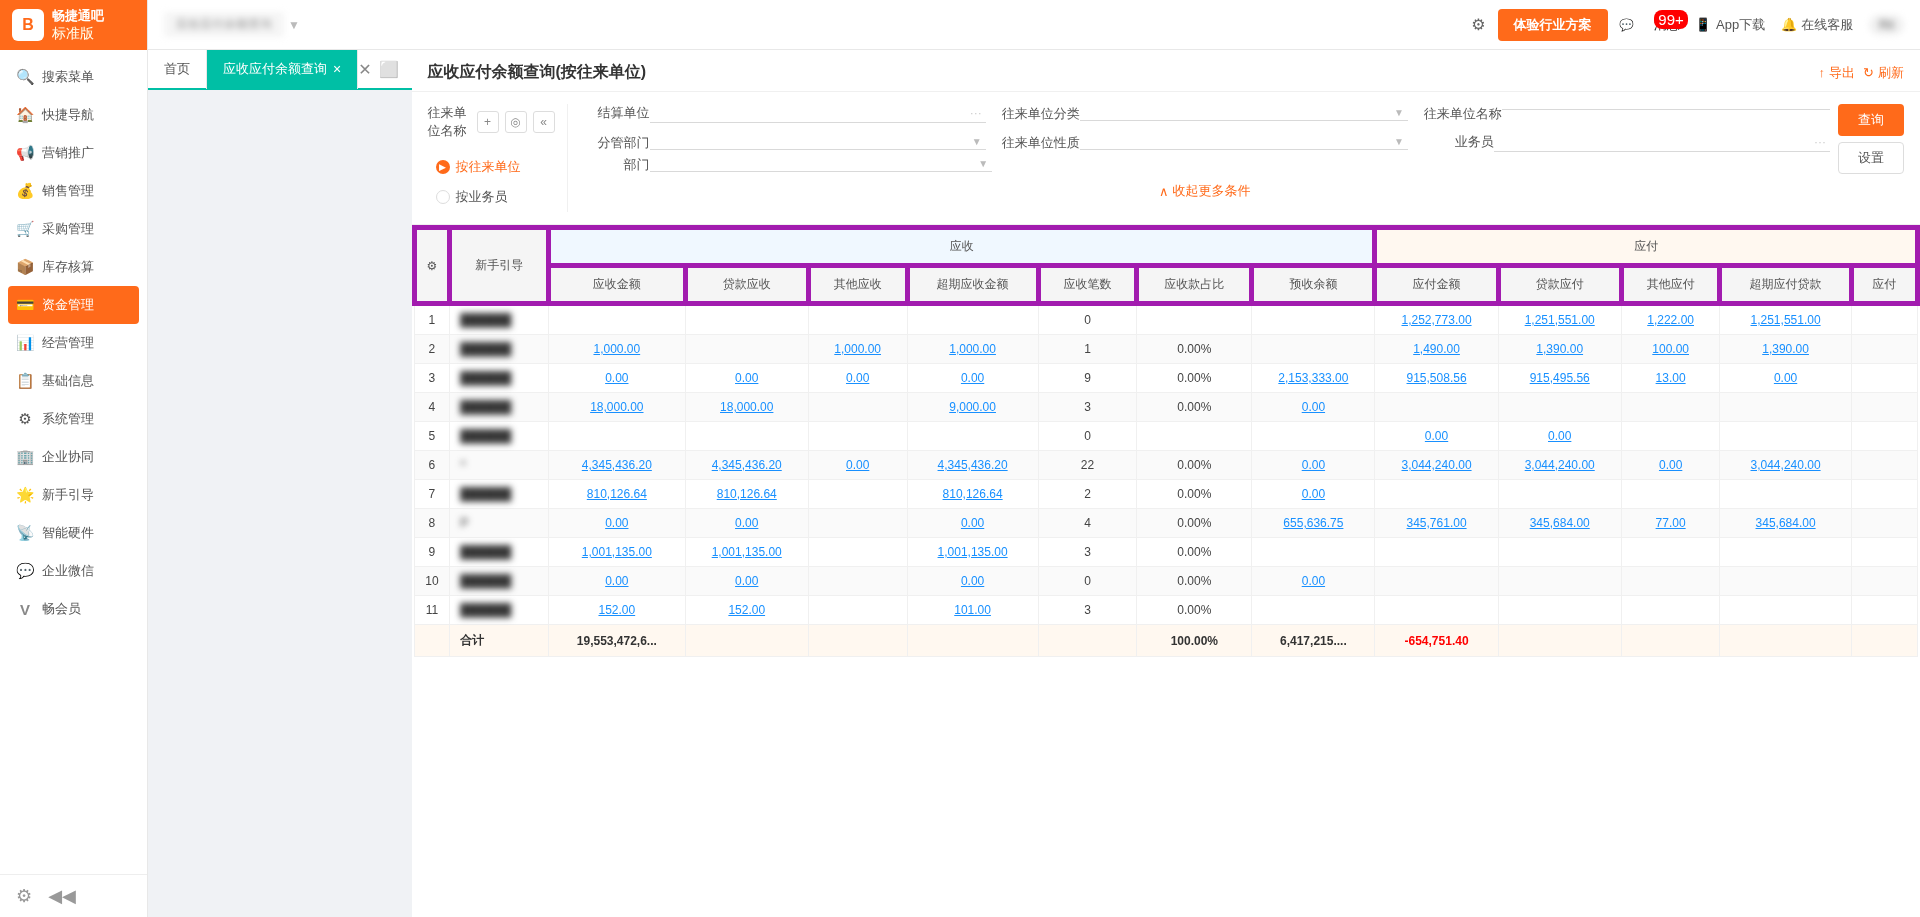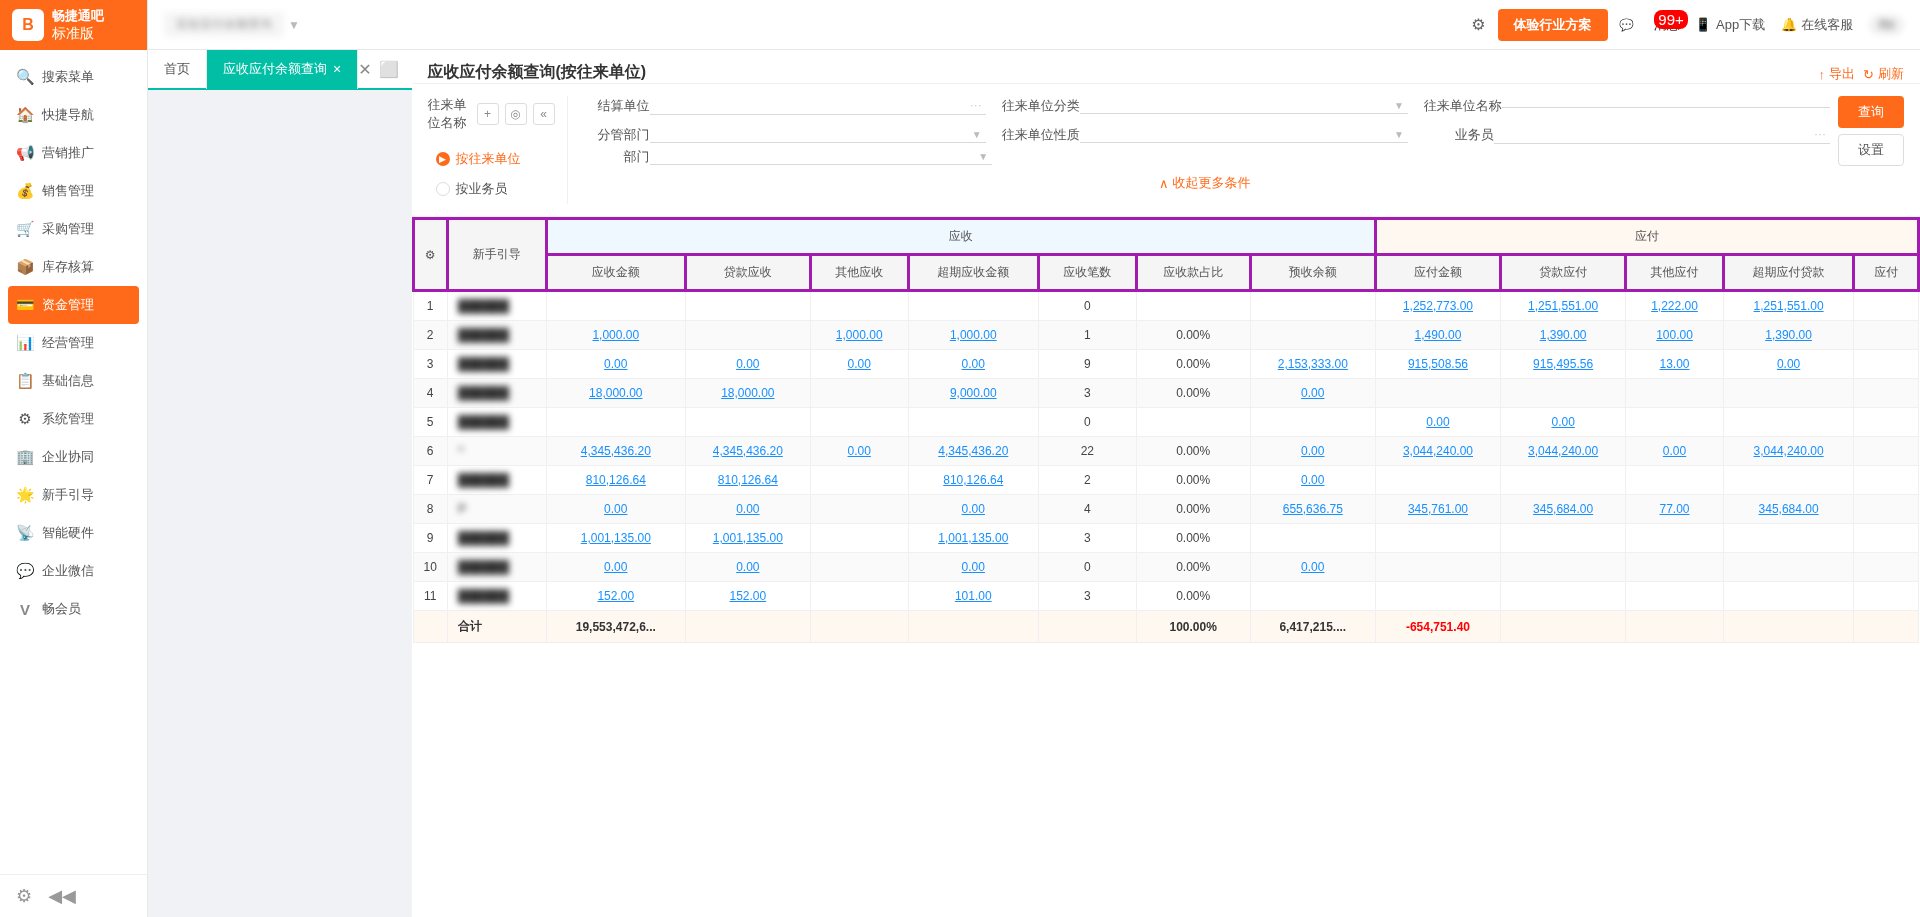--- a/index.html
+++ b/index.html
@@ -58,55 +58,55 @@
     }
     .tab.active { background: #00bfa5; color: #fff; }
     .tab .close { font-size: 14px; color: #ccc; cursor: pointer; }
     .tab.active .close { color: #fff; }
     .tab-home { color: #555; }
     .tabs-actions { margin-left: auto; display: flex; align-items: center; gap: 8px; padding-right: 12px; }
     .tabs-actions span { font-size: 16px; color: #888; cursor: pointer; }
 
     
     .page-content { flex: 1; overflow: hidden; display: flex; flex-direction: column; background: #fff; margin: 0; }
-    .page-header { padding: 12px 16px 0; display: flex; align-items: flex-end; justify-content: space-between; background: #fff; border-bottom: 1px solid #f0f0f0; }
+    .page-header { padding: 12px 16px 8px; display: flex; align-items: center; justify-content: space-between; background: #fff; border-bottom: 1px solid #f0f0f0; }
     .page-title { font-size: 16px; font-weight: bold; color: #333; }
     .page-header-actions { display: flex; gap: 8px; }
     .btn-export { color: #ff6a1a; border: none; background: none; cursor: pointer; font-size: 13px; display: flex; align-items: center; gap: 4px; }
     .btn-refresh { color: #ff6a1a; border: none; background: none; cursor: pointer; font-size: 13px; display: flex; align-items: center; gap: 4px; }
 
     
     .filter-section { padding: 12px 16px; background: #fff; border-bottom: 1px solid #f0f0f0; }
     .filter-header { display: flex; align-items: center; gap: 8px; margin-bottom: 12px; }
     .filter-header-label { font-size: 13px; color: #555; }
     .filter-header-icons { display: flex; gap: 6px; }
     .filter-icon { width: 22px; height: 22px; border: 1px solid #ddd; border-radius: 3px; display: flex; align-items: center; justify-content: center; cursor: pointer; font-size: 12px; color: #888; }
     .filter-row { display: flex; align-items: center; gap: 16px; }
-    .filter-item { display: flex; align-items: center; gap: 0; flex: 1; }
+    .filter-item { display: flex; align-items: flex-start; gap: 0; flex: 1; }
     .filter-label { color: #555; font-size: 13px; white-space: nowrap; min-width: 70px; text-align: right; }
     .filter-input-wrap { flex: 1; display: flex; align-items: center; border-bottom: 1px solid #d9d9d9; padding: 2px 4px; }
     .filter-input-text { flex: 1; font-size: 13px; color: #999; }
     .filter-input-icon { color: #ccc; font-size: 12px; }
     .filter-select-icon { color: #bbb; font-size: 10px; }
 
     
     .collapse-btn { text-align: center; margin-top: 8px; }
     .collapse-btn button { background: none; border: none; color: #ff6a1a; cursor: pointer; font-size: 13px; display: flex; align-items: center; gap: 4px; margin: 0 auto; }
     .query-option { display: flex; align-items: center; gap: 6px; padding: 6px 8px; cursor: pointer; border-radius: 4px; font-size: 13px; color: #555; }
     .query-option.active { color: #ff6a1a; }
     .query-option .dot { width: 14px; height: 14px; border-radius: 50%; background: #ff6a1a; display: flex; align-items: center; justify-content: center; }
     .query-option .dot span { color: #fff; font-size: 9px; }
     .query-option .dot2 { width: 14px; height: 14px; border-radius: 50%; border: 1px solid #ddd; }
 
     
     .table-wrap { flex: 1; overflow: auto; background: #fff; }
     .data-table { width: 100%; border-collapse: collapse; font-size: 12px; }
     .data-table thead tr { background: #f5f5f5; }
     .data-table thead th {
-      padding: 8px 10px; text-align: center; border: 3px solid #a21caf;
+      padding: 8px 10px; text-align: center; border: 5px solid #a21caf;
       font-weight: normal; color: #555; white-space: nowrap; font-size: 12px;
     }
     .data-table tbody tr { background: #fff; }
     .data-table tbody tr:nth-child(even) { background: #fafafa; }
     .data-table tbody td {
       padding: 7px 10px; border: 1px solid #f0f0f0; text-align: center; color: #444; font-size: 12px;
     }
     .data-table tbody td.link { color: #1890ff; text-decoration: underline; cursor: pointer; }
     .data-table tbody td.name { text-align: left; color: #333; }
     .data-table tfoot tr { background: #fff8f0; }

